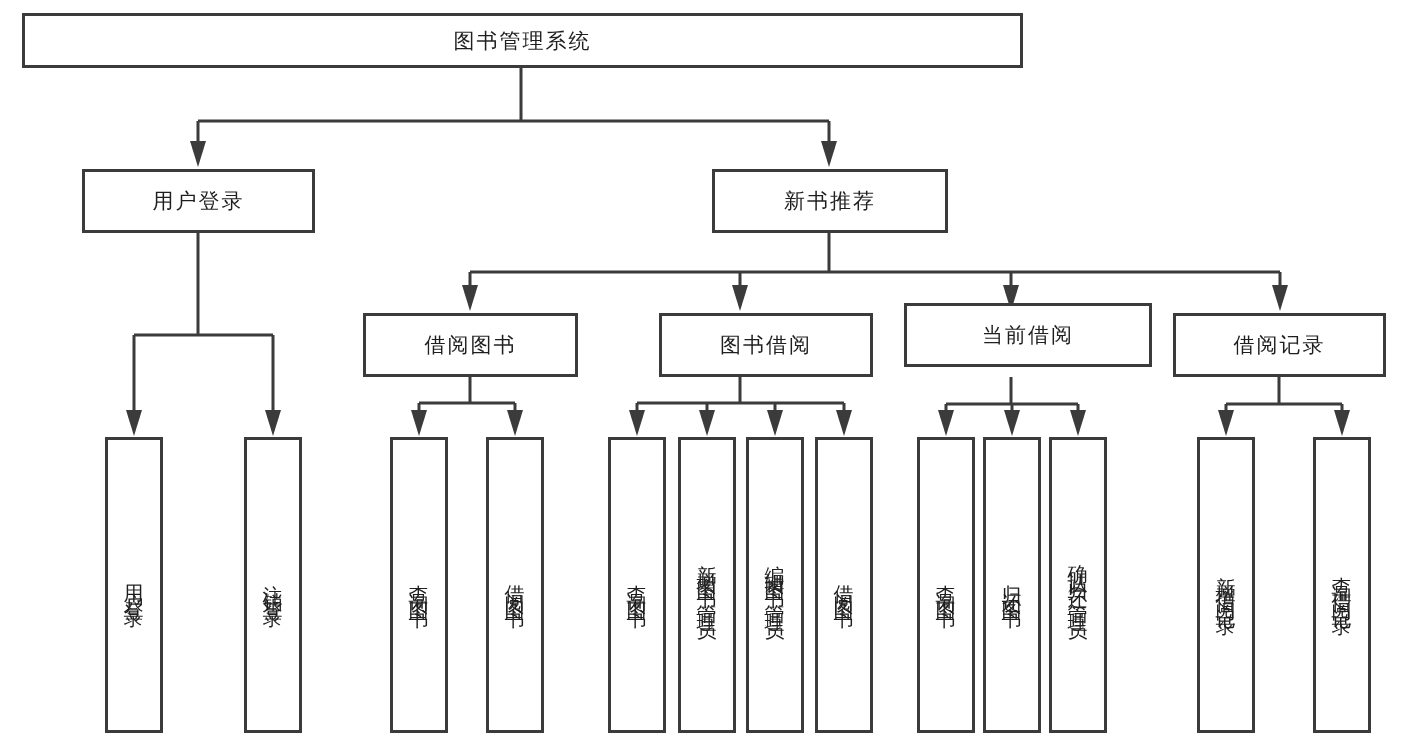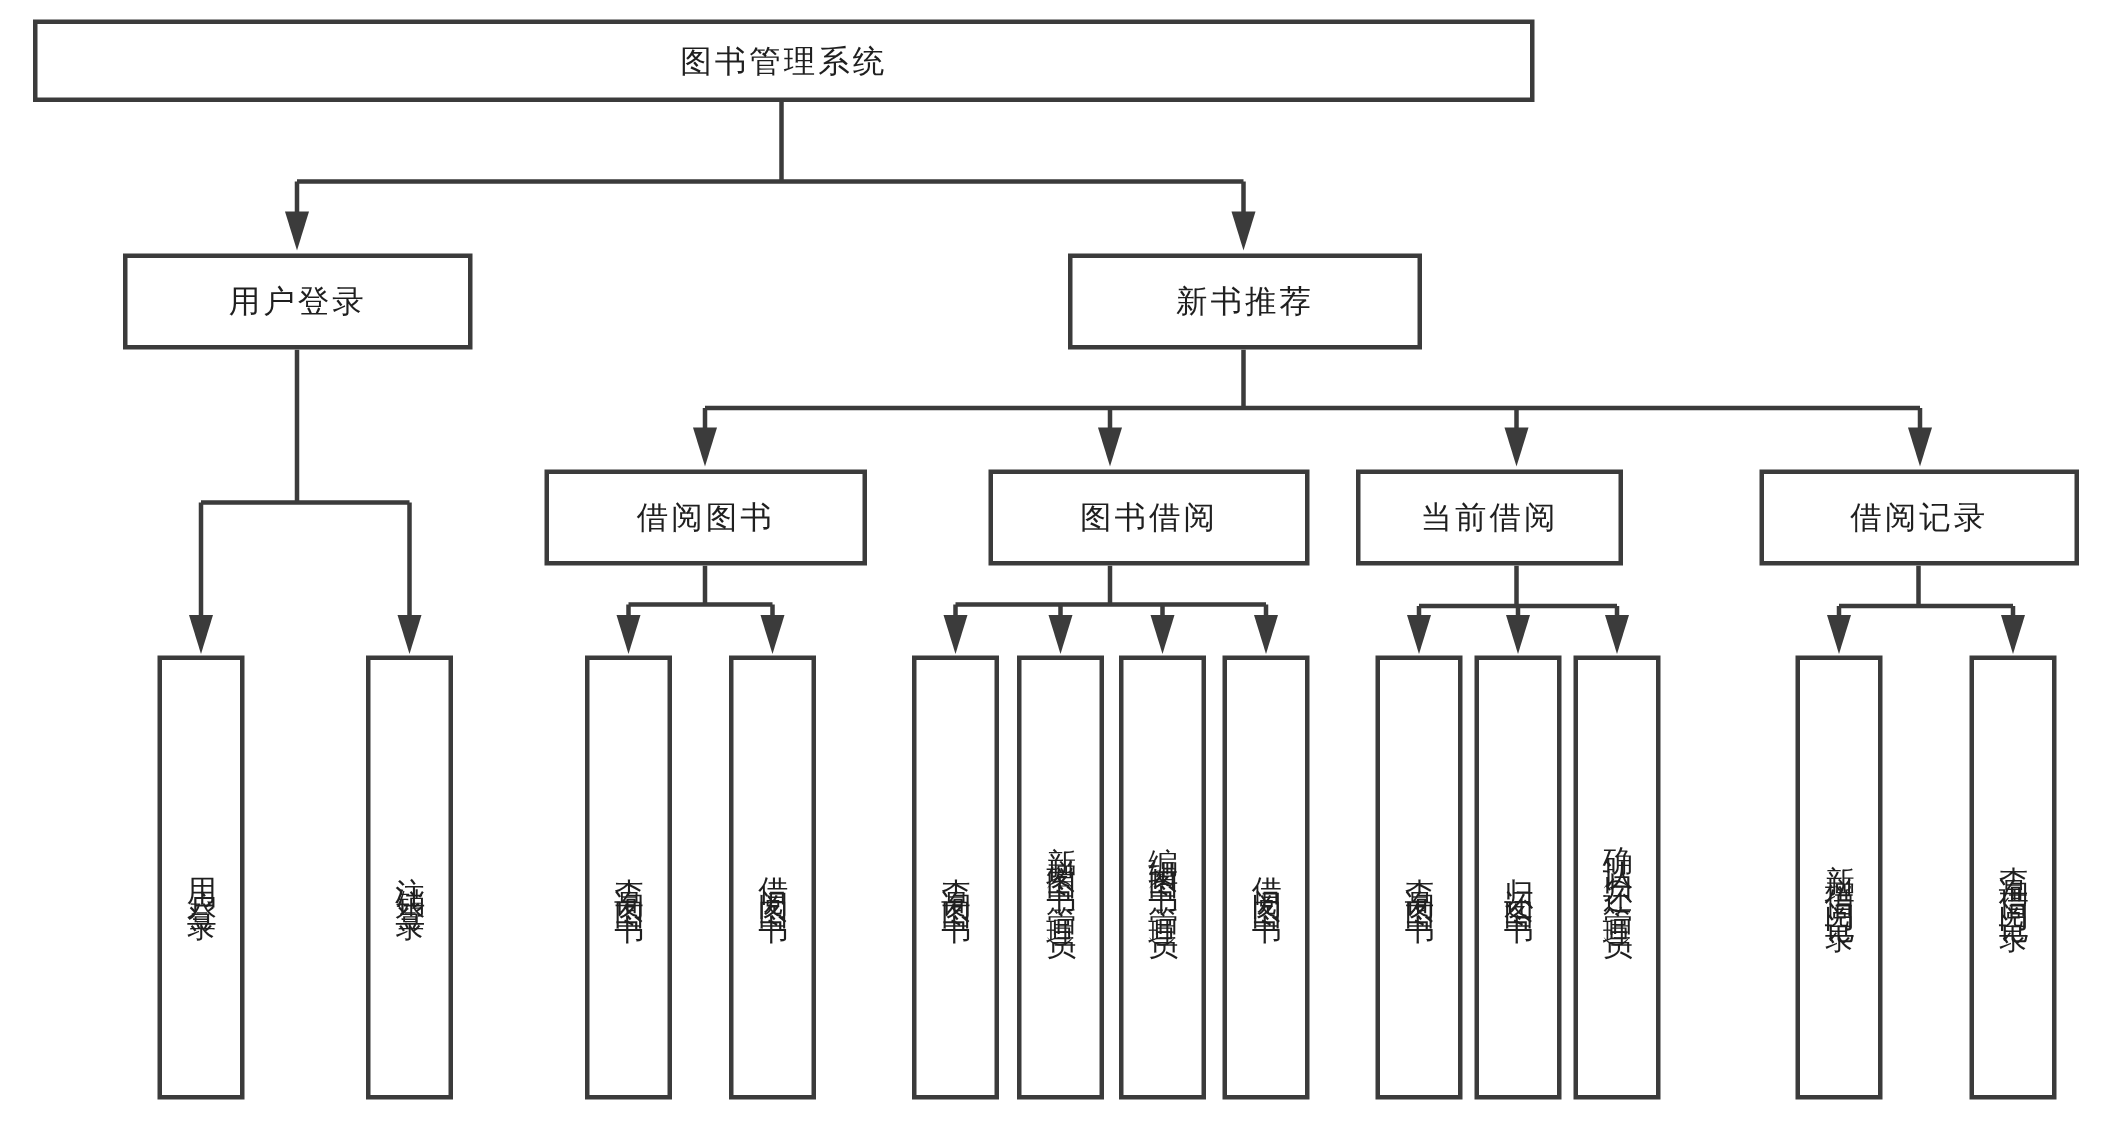--- a/index.html
+++ b/index.html
@@ -50,21 +50,21 @@
     font-size: 20px;
     letter-spacing: 8px;
     line-height: 1;
   }
   
   .n-root            { left: 22px;   top: 13px;  width: 1001px; height: 55px; }
   .n-user-login      { left: 82px;   top: 169px; width: 233px;  height: 64px; }
   .n-book-mgmt       { left: 712px;  top: 169px; width: 236px;  height: 64px; }
   .n-new-book-rec    { left: 363px;  top: 313px; width: 215px;  height: 64px; }
   .n-book-borrow     { left: 659px;  top: 313px; width: 214px;  height: 64px; }
-  .n-current-borrow  { left: 904px;  top: 313px; width: 178px;  height: 64px; text-align: right; }
+  .n-current-borrow  { left: 904px;  top: 303px; width: 248px;  height: 64px; text-align: right; }
   .n-borrow-records  { left: 1173px; top: 313px; width: 213px;  height: 64px; }
   
   .l1  { left: 105px; }
   .l2  { left: 244px; }
   .l3  { left: 390px; }
   .l4  { left: 486px; }
   .l5  { left: 608px; }
   .l6  { left: 678px; }
   .l7  { left: 746px; }
   .l8  { left: 815px; }

